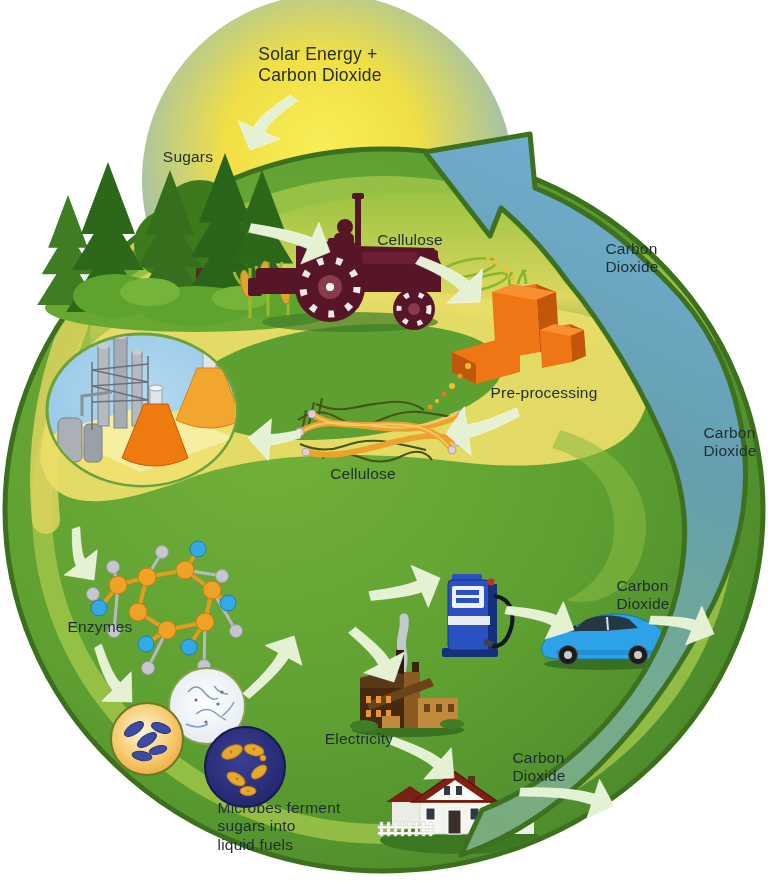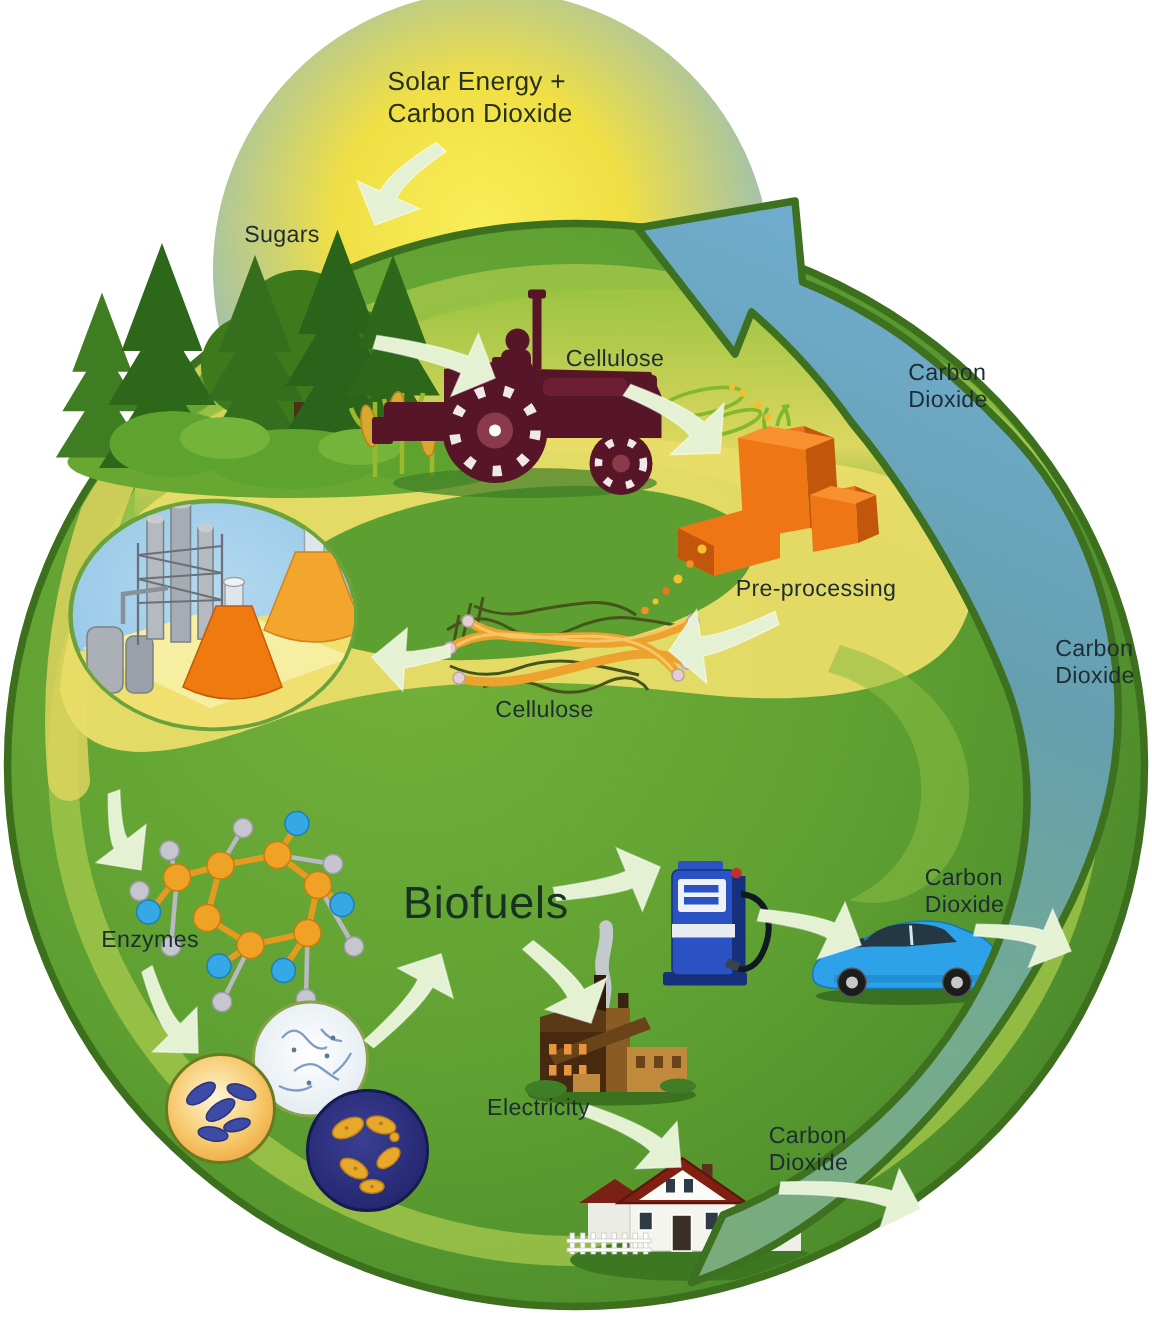--- a/index.html
+++ b/index.html
@@ -462,19 +462,21 @@
 Carbon Dioxide</div>
 <div class="lbl" style="left:188px;top:148px">Sugars</div>
 <div class="lbl" style="left:410px;top:231px">Cellulose</div>
 <div class="lbl" style="left:632px;top:240px">Carbon
 Dioxide</div>
 <div class="lbl" style="left:544px;top:384px">Pre-processing</div>
 <div class="lbl" style="left:730px;top:424px">Carbon
 Dioxide</div>
 <div class="lbl" style="left:363px;top:465px">Cellulose</div>
 <div class="lbl" style="left:100px;top:618px">Enzymes</div>
-<div class="lbl big" style="left:324px;top:585px">Biofuels</div>
 <div class="lbl" style="left:643px;top:577px">Carbon
 Dioxide</div>
 <div class="lbl" style="left:359px;top:730px">Electricity</div>
 <div class="lbl" style="left:539px;top:749px">Carbon
 Dioxide</div>
+<div class="lbl" style="left:279px;top:799px">Microbes ferment
+sugars into
+liquid fuels</div>
 </div>
 
 </body></html>

